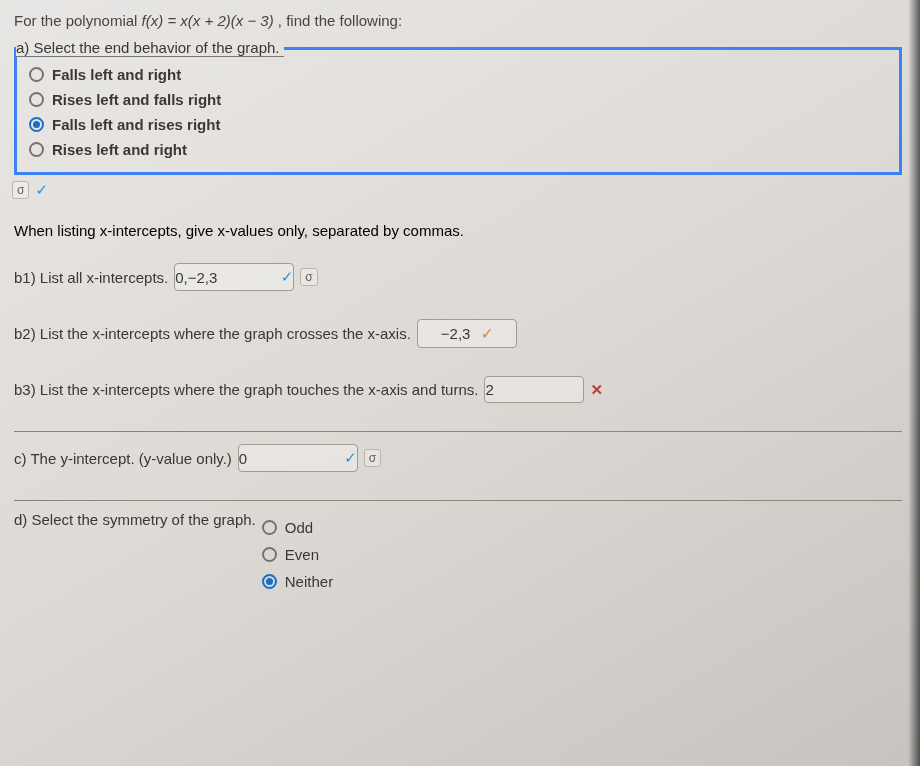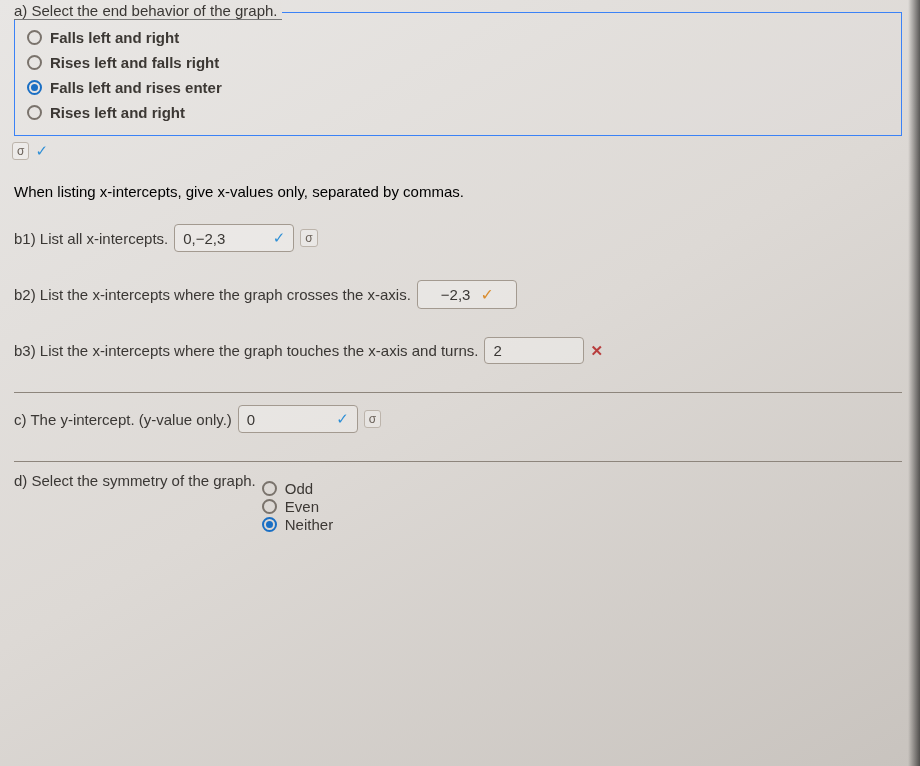--- a/index.html
+++ b/index.html
@@ -17,21 +17,21 @@
   .page {
     padding: 12px 18px 0 14px;
   }
   .prompt {
     font-size: 15px;
     margin-bottom: 18px;
     color: #4a4540;
   }
   .italic { font-style: italic; }
   .section-a {
-    border: 1px solid #3b82f6;
+    border: 3px solid #3b82f6;
     padding: 10px 12px 14px 12px;
     position: relative;
     margin-bottom: 6px;
     background: rgba(255,255,255,0.05);
   }
   .section-a-legend {
     position: absolute;
     top: -11px;
     left: -1px;
     padding: 0 4px 0 0;
@@ -99,57 +99,62 @@
   .qrow.dtop {
     border-top: 1px solid #8d857c;
     padding-top: 10px;
     margin-top: 14px;
     flex-direction: row;
     align-items: flex-start;
   }
   .ans-input {
     border: 1px solid #a39a90;
     border-radius: 4px;
-    padding: 4px 8px;
+    padding: 4px 0;
     min-width: 120px;
     font-size: 15px;
     background: rgba(255,255,255,0.3);
     display: inline-flex;
     align-items: center;
     gap: 10px;
   }
   .ans-input.wider { min-width: 100px; }
   .ans-input.b2 { min-width: 100px; padding-right: 22px; text-align: right; }
   .ans-text { flex: 1; }
-  .d-radio-group { display:flex; flex-direction:column; gap:1px; margin-top:8px;}
+  .d-radio-group { display:flex; flex-direction:column; gap:10px; margin-top:8px;}
   .right-edge {
     position:absolute; right:0; top:0; width:12px; height:100%;
     background: linear-gradient(to right, rgba(0,0,0,0) 0%, rgba(0,0,0,0.6) 100%);
   }
 </style>
 </head>
 <body>
 
 <div class="page">
 
+  <div class="prompt">
+    <span>For the polynomial </span>
+    <span class="italic">f(x) = x(x + 2)(x − 3)</span>
+    <span>, find the following:</span>
+  </div>
 
   <div class="section-a">
     <div class="section-a-legend">a) Select the end behavior of the graph.</div>
     <div class="radio-group">
       <div class="radio-opt">
         <span class="radio"></span>
         <span>Falls left and right</span>
       </div>
       <div class="radio-opt">
         <span class="radio"></span>
         <span>Rises left and falls right</span>
       </div>
       <div class="radio-opt">
         <span class="radio sel"></span>
-        <span>Falls left and rises enter</span>
+        <span>Falls left and rises right</span>
       </div>
       <div class="radio-opt">
         <span class="radio"></span>
         <span>Rises left and right</span>
       </div>
     </div>
   </div>
 
   <div class="badge-row">
     <span class="sigma-badge">σ</span>

